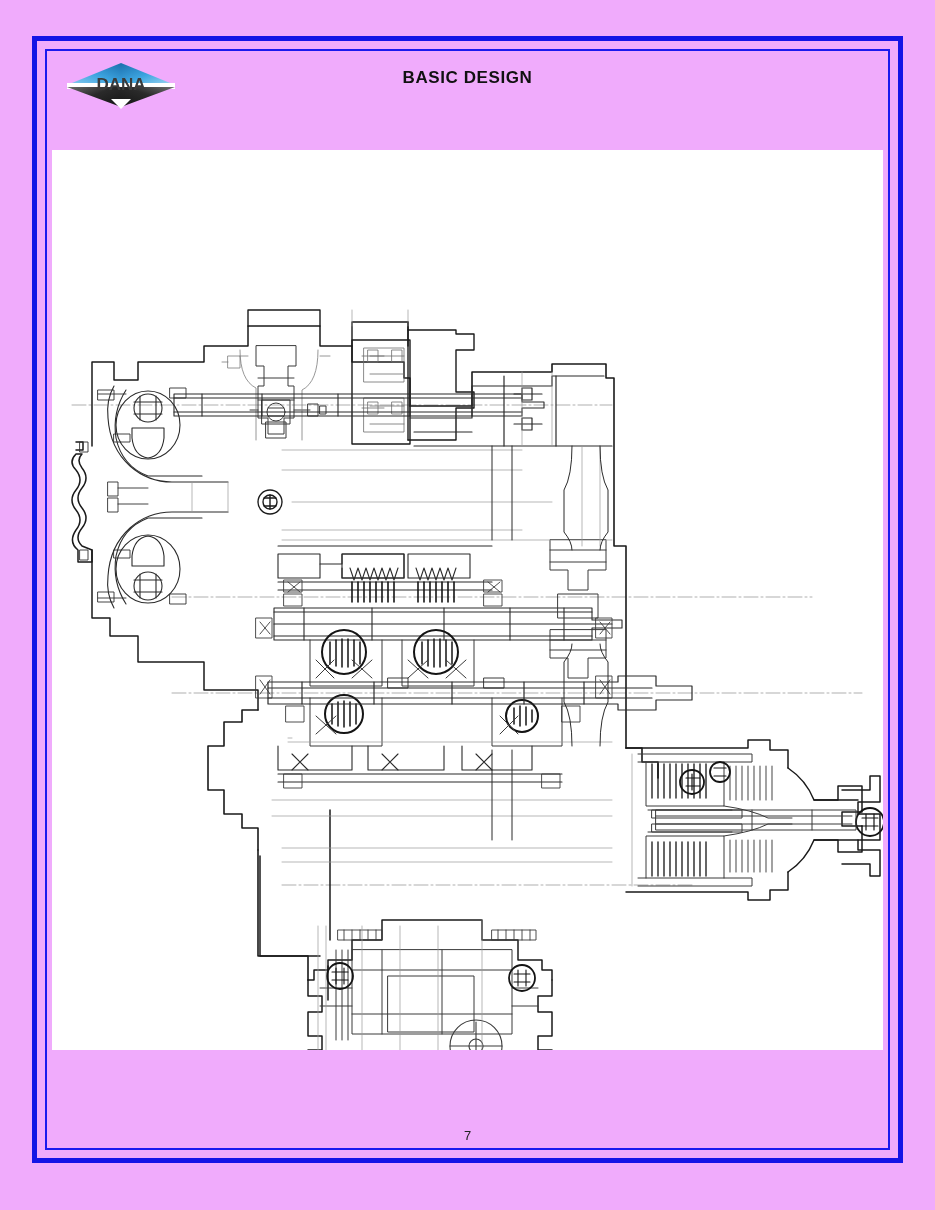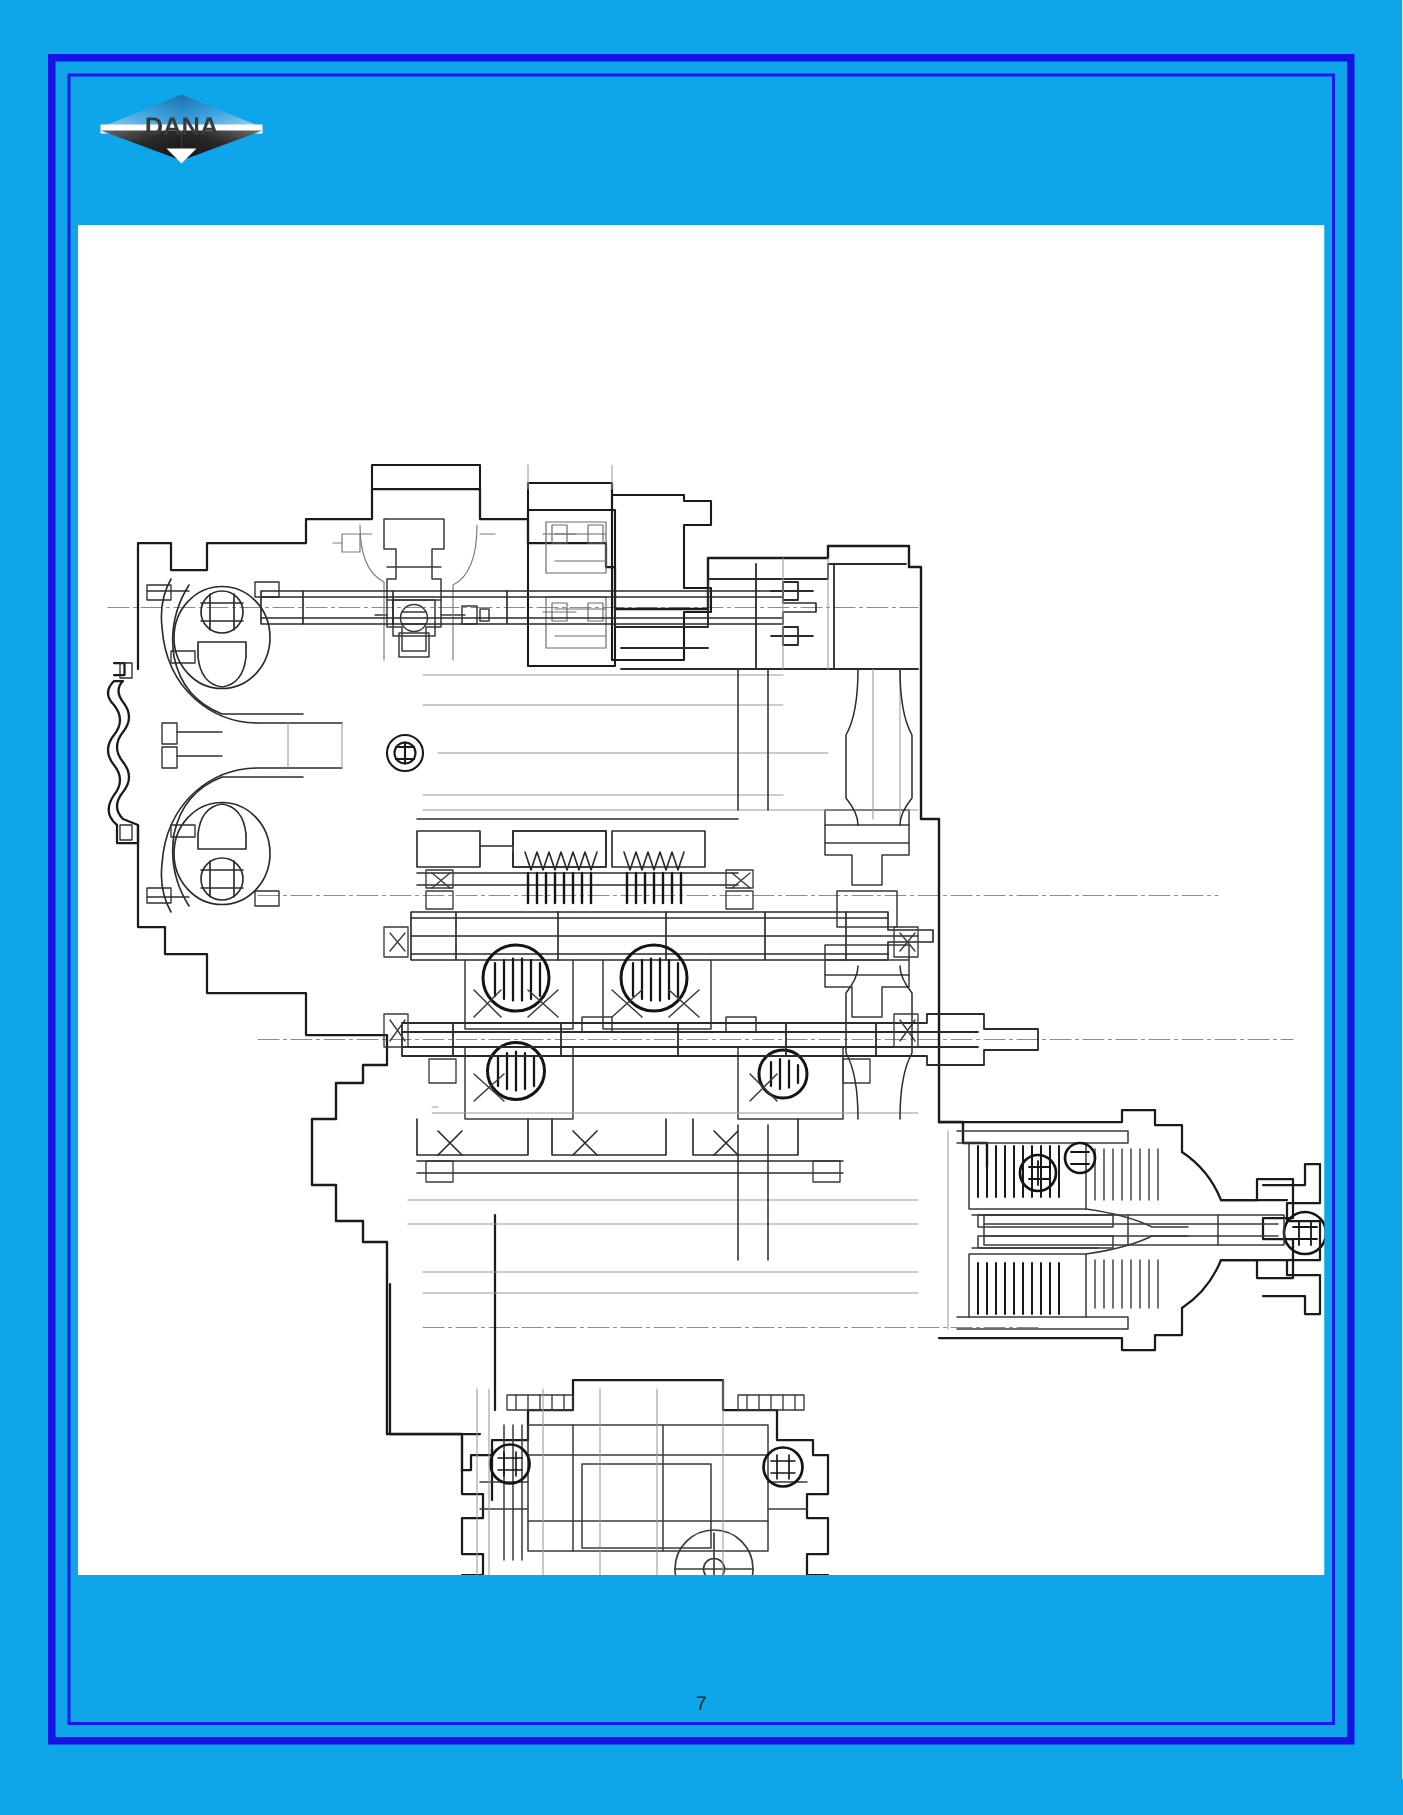--- a/index.html
+++ b/index.html
@@ -14,21 +14,21 @@
     position: relative;
     overflow: hidden;
   }
 
   
   #page {
     position: absolute;
     left: 0; top: 0;
     width: 935px;
     height: 1210px;
-    background: #0ea5e9;
+    background: #f0abfc;
   }
 
   .border-outer {
     position: absolute;
     left: 32px;
     top: 36px;
     width: 871px;
     height: 1127px;
     border: 5px solid #1414e6;
     box-sizing: border-box;
@@ -139,20 +139,21 @@
       <rect x="2" y="24" width="108" height="6" fill="#ffffff"></rect>
 
       <polygon points="2,28 56,28 56,48" fill="url(#gBotL)"></polygon>
       <polygon points="110,28 56,28 56,48" fill="url(#gBotR)"></polygon>
 
       <polygon points="46,40 66,40 56,50" fill="#ffffff"></polygon>
 
       <text x="56" y="31" text-anchor="middle" font-family="Liberation Sans, sans-serif" font-size="17" font-weight="bold" fill="#3a3a3a">DANA</text>
     </svg>
 
+    <div id="page-title">BASIC DESIGN</div>
   </div>
 
   <div id="drawing-wrap">
     <svg id="drawing" viewBox="0 0 831 900">
       <rect x="0" y="0" width="831" height="900" fill="#ffffff"></rect>
 
       <g fill="none" stroke-linejoin="round" stroke-linecap="round">
 
         <g stroke="#8c8c8c" stroke-width="0.7" stroke-dasharray="14 3 2 3">
           <line x1="20" y1="255" x2="560" y2="255"></line>

